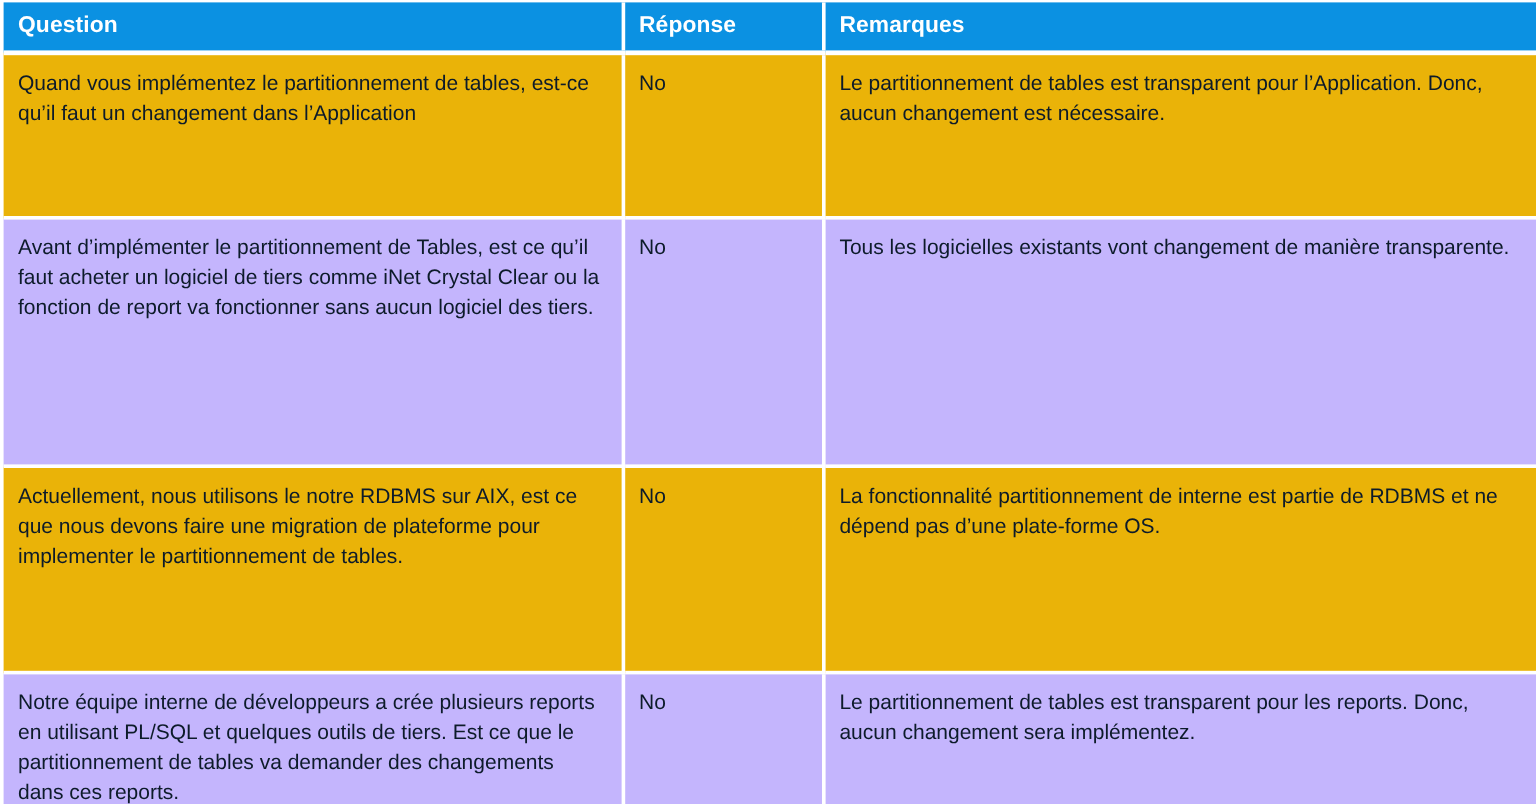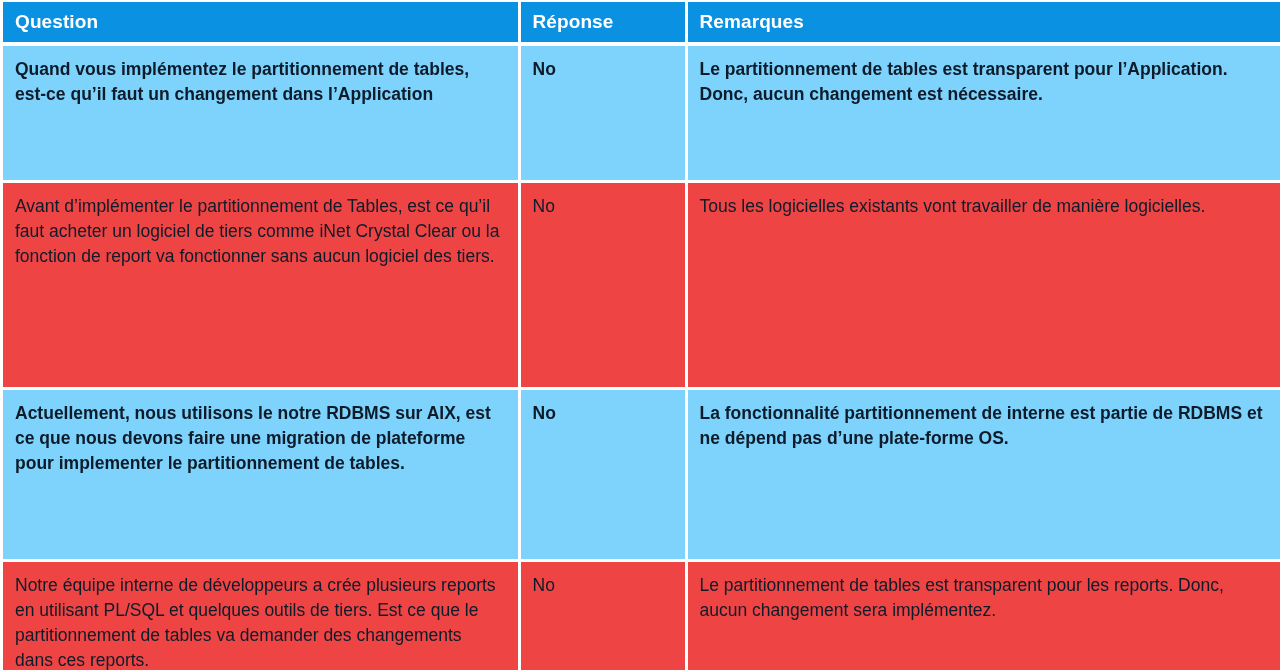--- a/index.html
+++ b/index.html
@@ -55,22 +55,22 @@
     font-size: 17.5px;
     color: #0d1b2a;
     line-height: 1.42;
     vertical-align: top;
     padding: 11px 14px 11px 12px;
     border-right: 3px solid #ffffff;
     border-bottom: 3px solid #ffffff;
   }
   tbody td:last-child { border-right: none; margin-left: 24px; }
 
-  tbody tr.band-dark td  { background: #7dd3fc; font-weight: bold; }
-  tbody tr.band-light td { background: #ef4444; }
+  tbody tr.band-dark td  { background: #eab308; }
+  tbody tr.band-light td { background: #c4b5fd; }
 
   tbody tr.r1 td { height: 112px; }
   tbody tr.r2 td { height: 182px; }
   tbody tr.r3 td { height: 147px; }
   tbody tr.r4 td { height: 180px; }
 
   td.cell-reponse { white-space: nowrap; }
 
   .cell-text { display: block; }
 </style>
@@ -109,21 +109,21 @@
       </tr>
 
       <tr class="band-light r2">
         <td class="cell-question">
           <span class="cell-text">Avant d’implémenter le partitionnement de Tables, est ce qu’il faut acheter un logiciel de tiers comme iNet Crystal Clear ou la fonction de report va fonctionner sans aucun logiciel des tiers.</span>
         </td>
         <td class="cell-reponse">
           <span class="cell-text">No</span>
         </td>
         <td class="cell-remarques">
-          <span class="cell-text">Tous les logicielles existants vont travailler de manière logicielles.</span>
+          <span class="cell-text">Tous les logicielles existants vont changement de manière transparente.</span>
         </td>
       </tr>
 
       <tr class="band-dark r3">
         <td class="cell-question">
           <span class="cell-text">Actuellement, nous utilisons le notre RDBMS sur AIX, est ce que nous devons faire une migration de plateforme pour implementer le partitionnement de tables.</span>
         </td>
         <td class="cell-reponse">
           <span class="cell-text">No</span>
         </td>

